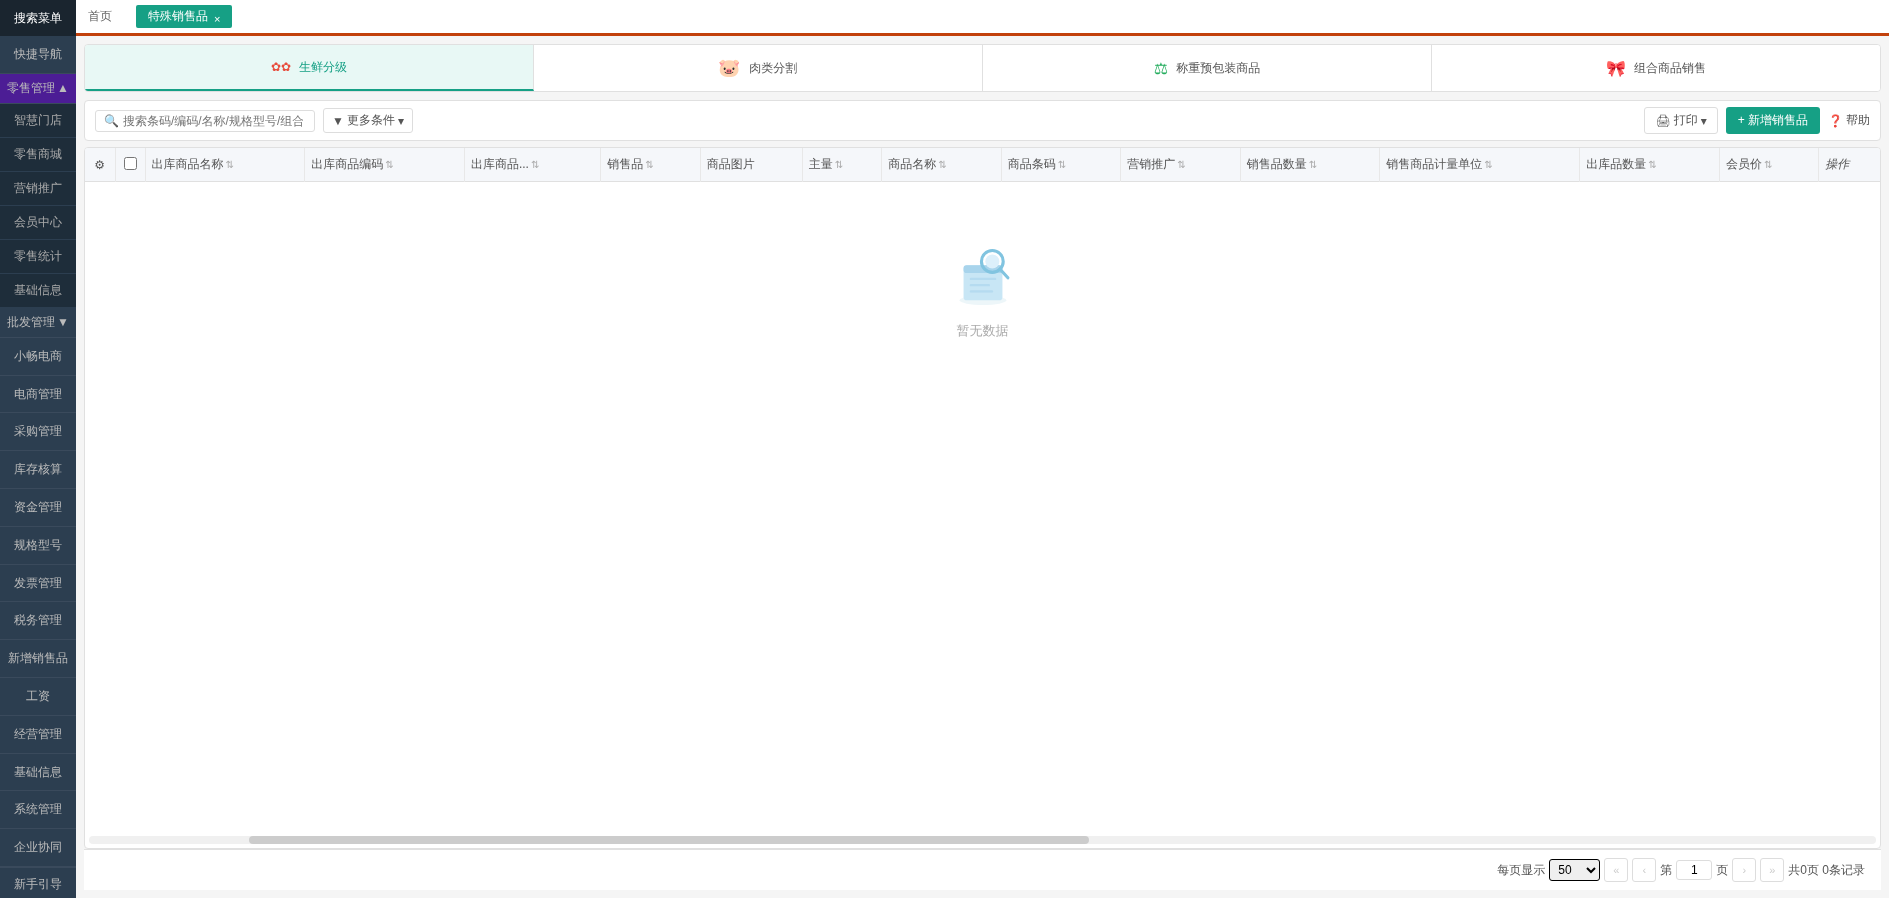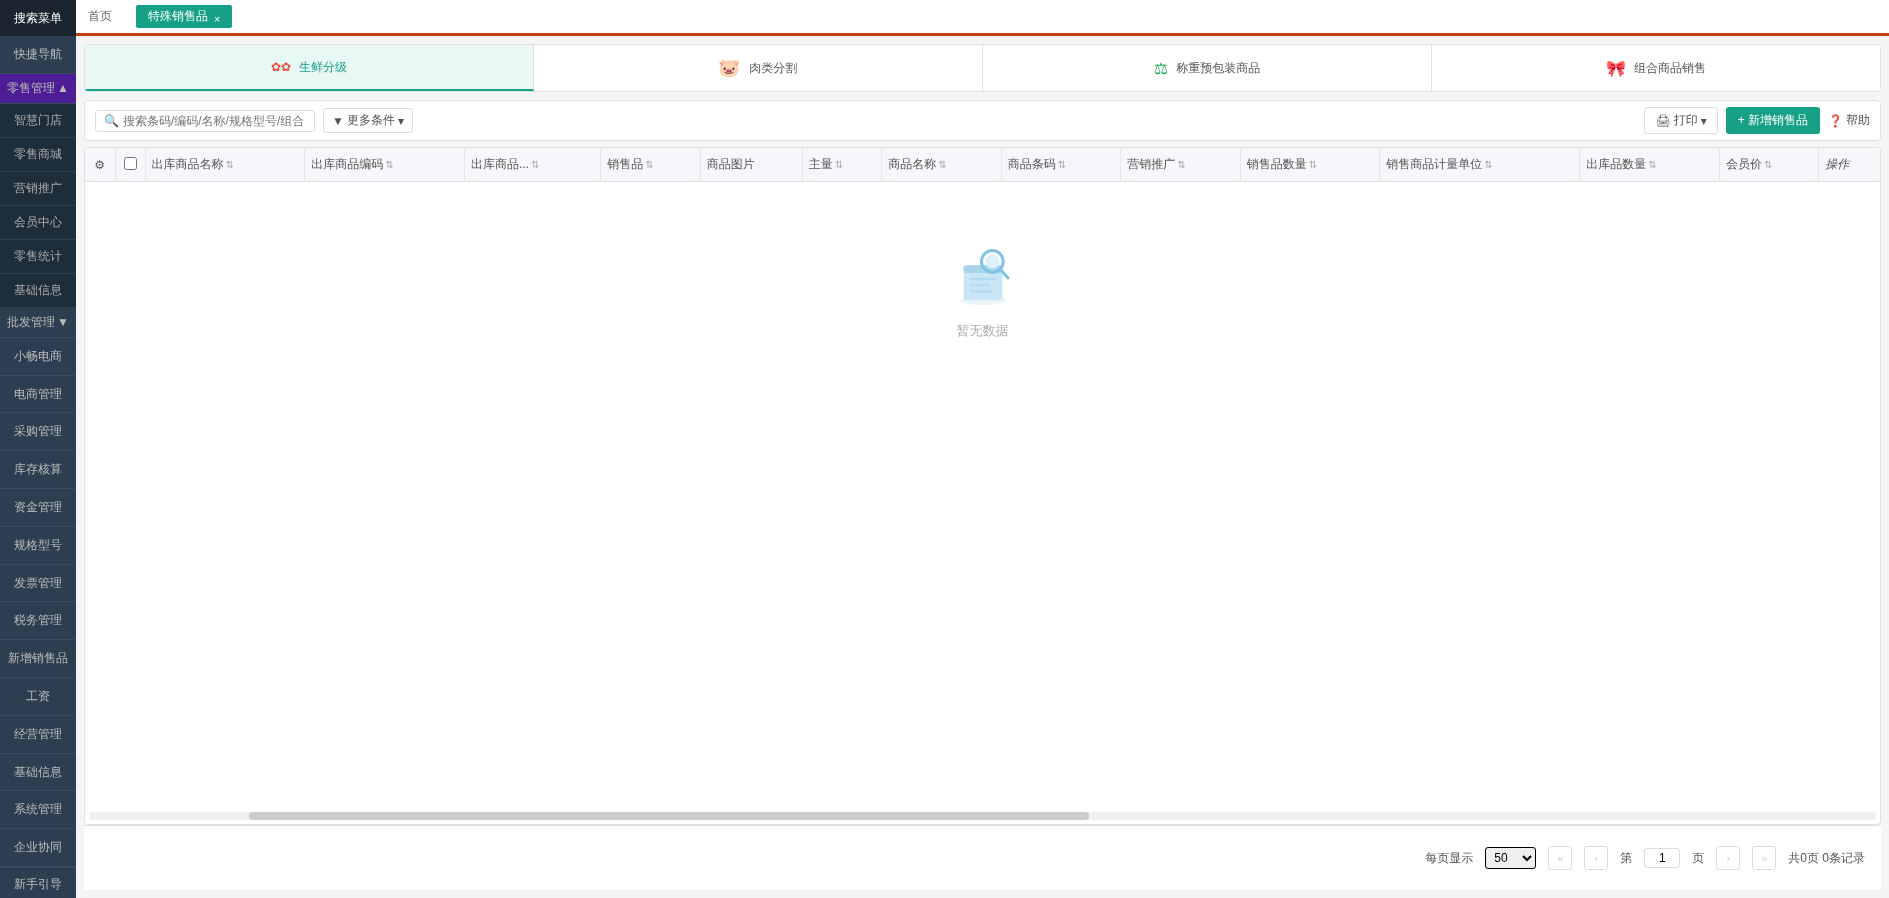--- a/index.html
+++ b/index.html
@@ -251,25 +251,25 @@
       width: 80px;
       height: 70px;
       margin-bottom: 10px;
     }
     .empty-text { color: #aaa; font-size: 13px; }
 
     
     #pagination {
       background: #fff;
       border-top: 1px solid #e0e0e0;
-      padding: 20px 16px;
+      padding: 8px 16px;
       display: flex;
       align-items: center;
       justify-content: flex-end;
-      gap: 12px;
+      gap: 4px;
       font-size: 12px;
       color: #555;
     }
     .page-size-select {
       border: 1px solid #000000;
       border-radius: 3px;
       padding: 2px 4px;
       font-size: 12px;
       outline: none;
     }

